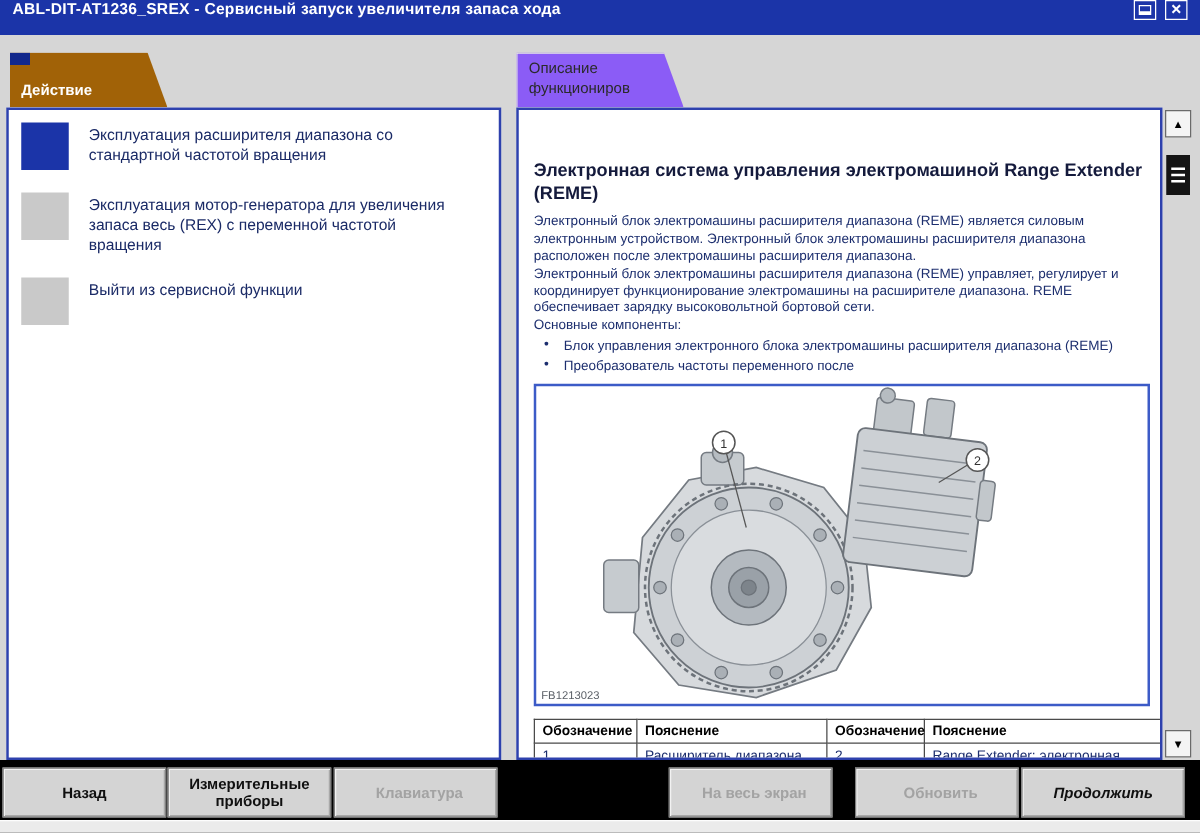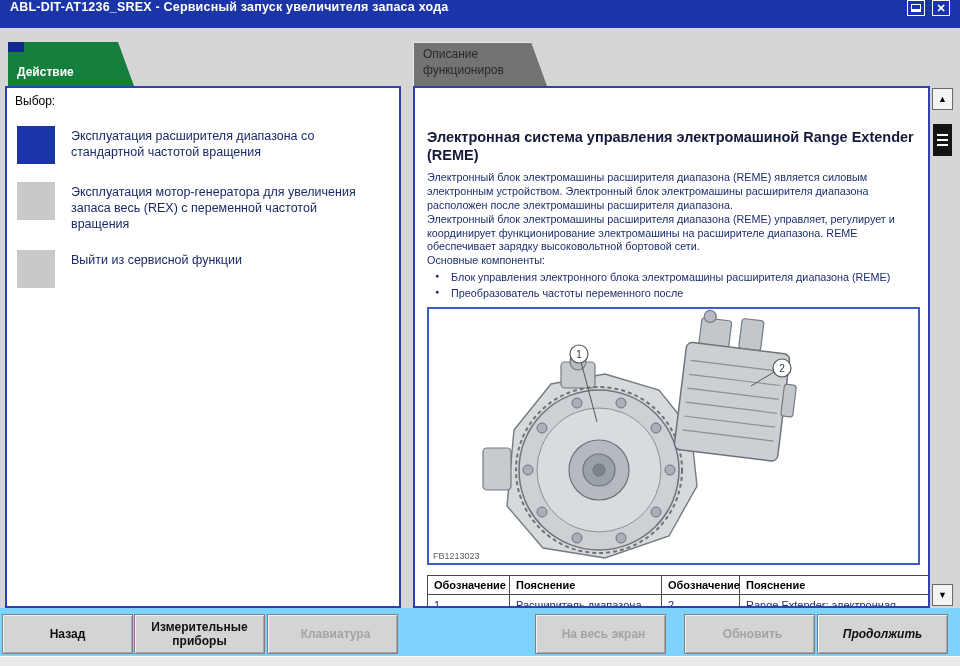--- a/index.html
+++ b/index.html
@@ -14,24 +14,24 @@
   .titlebar-title { color:#fff; font-size:12.5px; font-weight:bold; letter-spacing:.2px; }
   .tb-icons { margin-left:auto; display:flex; gap:7px; }
   .tb-icon { width:18px; height:16px; border:1px solid #fff; display:flex; align-items:center;
              justify-content:center; color:#fff; cursor:default; }
   .win-inner { width:10px; height:8px; border:1px solid #fff; border-bottom:3px solid #fff; display:block; }
   .x-glyph { font-size:11px; line-height:1; font-weight:bold; }
 
   
   .tab-row { position:absolute; top:28px; left:0; right:0; height:58px; background:#d6d6d6; }
   .tab { position:absolute; top:14px; height:44px; clip-path:polygon(0 0, calc(100% - 16px) 0, 100% 100%, 0 100%); }
-  .tab-active { left:8px; width:126px; background:#15803d; color:#fff; font-weight:bold; font-size:12px;
+  .tab-active { left:8px; width:126px; background:#a16207; color:#fff; font-weight:bold; font-size:12px;
                 display:flex; align-items:flex-end; padding:5px 9px 7px 9px; }
   .tab-notch { position:absolute; top:0; left:0; width:16px; height:10px; background:#12288c; }
-  .tab-inactive { left:413px; width:134px; background:#737373; color:#2a2a2a; font-size:12px;
+  .tab-inactive { left:413px; width:134px; background:#8b5cf6; color:#2a2a2a; font-size:12px;
                   line-height:1.35; padding:4px 10px; box-shadow:inset 0 1px 0 #e6e6e6, inset 1px 0 0 #e6e6e6; }
 
   
   .left-panel { position:absolute; left:5px; top:86px; width:396px; height:522px;
                 background:#fff; border:2px solid #2e41ad; }
   .panel-label { padding:6px 8px 0 8px; font-size:12px; color:#000; }
   .option { display:flex; align-items:flex-start; gap:16px; margin:18px 10px 0 10px; cursor:default; }
   .option:first-of-type { margin-top:10px; }
   .opt-square { flex:0 0 38px; height:38px; background:#c9c9c9; }
   .opt-square.selected { background:#1b34a8; }
@@ -58,21 +58,21 @@
   
   .scrollbar { position:absolute; left:932px; top:88px; width:21px; height:518px; }
   .sb-btn { position:absolute; left:0; width:21px; height:22px; background:#f4f4f4; border:1px solid #6a6a6a;
             display:flex; align-items:center; justify-content:center; font-size:9px; color:#000; cursor:default; }
   .sb-up { top:0; } .sb-down { bottom:0; }
   .sb-thumb { position:absolute; left:1px; top:36px; width:19px; height:32px; background:#141414;
               display:flex; flex-direction:column; justify-content:center; align-items:center; gap:3px; }
   .sb-thumb span { display:block; width:11px; height:2px; background:#fff; }
 
   
-  .toolbar { position:absolute; left:0; right:0; top:608px; height:48px; background:#7dd3fc; }
+  .toolbar { position:absolute; left:0; right:0; top:608px; height:48px; background:#000000; }
   .btn { position:absolute; top:6px; height:40px; width:131px; background:#d4d4d4;
          border:1px solid #7f7f7f; box-shadow:inset 1px 1px 0 #f2f2f2, inset -1px -1px 0 #a8a8a8;
          font-family:"Liberation Sans", sans-serif; font-size:12px; font-weight:bold; color:#101010;
          display:flex; align-items:center; justify-content:center; text-align:center; line-height:1.2;
          cursor:default; padding:2px 6px; }
   .btn.disabled { color:#a3a3a3;padding-left:12px; }
   .b-back { left:2px; } .b-measure { left:134px; } .b-keyboard { left:267px; }
   .b-fullscreen { left:535px; } .b-refresh { left:684px; } .b-continue { left:817px;font-style:italic; }
 
   .footer-strip { position:absolute; left:0; right:0; top:656px; height:10px; background:#ebebeb;
@@ -99,21 +99,20 @@
     <div class="tab tab-active">
       <span class="tab-notch"></span>
       <span>Действие</span>
     </div>
     <div class="tab tab-inactive">
       <span>Описание функциониров</span>
     </div>
   </div>
 
   <div class="left-panel">
-    <div class="panel-label">Выбор:</div>
 
     <div class="option">
       <span class="opt-square selected"></span>
       <span class="opt-label">Эксплуатация расширителя диапазона со стандартной частотой вращения</span>
     </div>
 
     <div class="option">
       <span class="opt-square"></span>
       <span class="opt-label">Эксплуатация мотор-генератора для увеличения запаса весь (REX) с переменной частотой вращения</span>
     </div>

